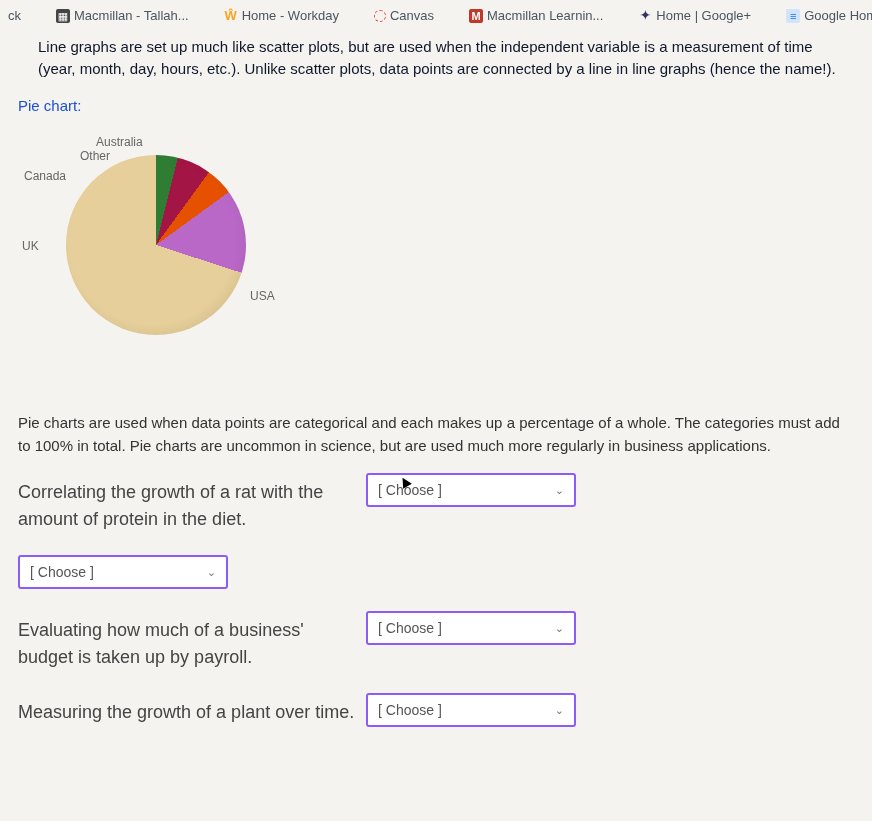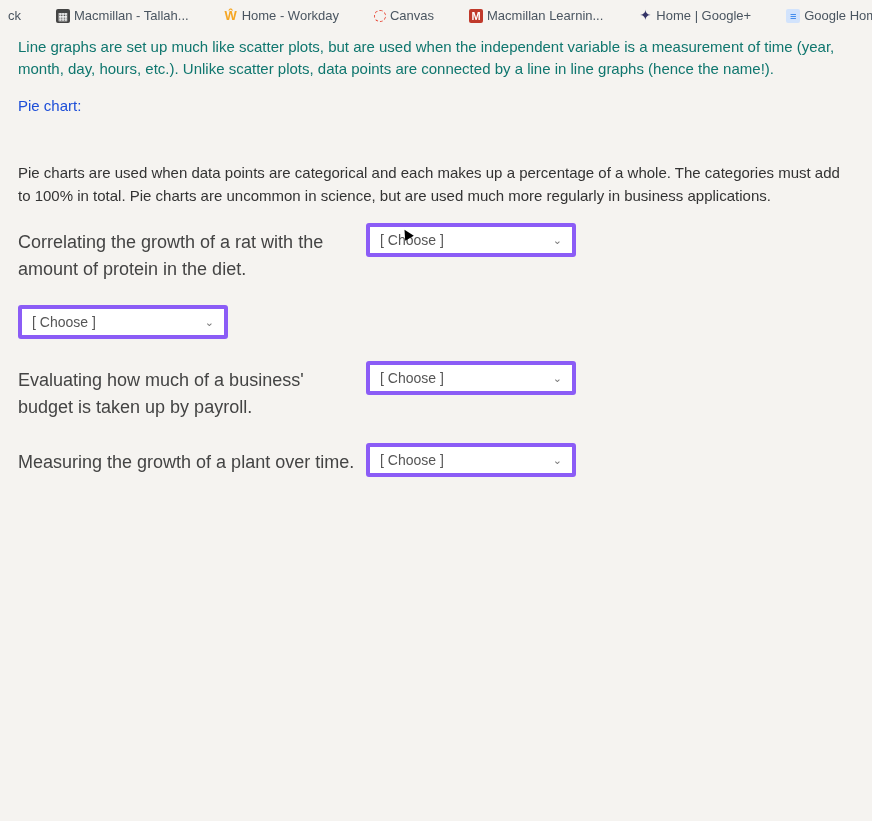--- a/index.html
+++ b/index.html
@@ -23,21 +23,21 @@
     }
     .bookmark { display: flex; align-items: center; gap: 4px; cursor: pointer; }
     .bm-icon { width: 14px; height: 14px; display: inline-flex; align-items: center; justify-content: center; font-size: 11px; border-radius: 2px; }
     .bm-dash { background: #444; color: #fff; }
     .bm-workday { color: #f5a623; font-weight: bold; font-size: 13px; }
     .bm-canvas { border: 1.5px dashed #e74c3c; border-radius: 50%; width: 12px; height: 12px; }
     .bm-macmillan { background: #c0392b; color: #fff; font-weight: bold; }
     .bm-disney { color: #336; font-size: 14px; }
     .bm-gdocs { background: #d2e3fc; color: #1a73e8; font-weight: bold; }
     .content { padding: 4px 18px 40px 18px; }
-    .para { color: #0f766e; margin-bottom: 14px; }
+    .para { color: #0f172a; margin-bottom: 14px; margin-left: 20px; }
     .heading { color: #1d4ed8; margin-bottom: 10px; }
     .pie-wrap { position: relative; width: 280px; height: 240px; margin: 6px 0 18px 0; }
     .pie { position: absolute; left: 48px; top: 28px; width: 180px; height: 180px; border-radius: 50%;
       background: conic-gradient(
         #2e7d32 0deg 14deg,
         #a31545 14deg 36deg,
         #e65100 36deg 54deg,
         #ba68c8 54deg 108deg,
         #e6cf9a 108deg 360deg
       );
@@ -47,21 +47,21 @@
     .lbl-australia { left: 78px; top: 6px; }
     .lbl-other { left: 62px; top: 20px; }
     .lbl-canada { left: 6px; top: 40px; }
     .lbl-uk { left: 4px; top: 110px; }
     .lbl-usa { left: 232px; top: 160px; }
     .strong-para { color: #333; margin-bottom: 16px; margin-top: 45px; }
     .prompt { color: #333; margin-bottom: 60px; }
     .match-row { display: flex; align-items: flex-start; margin-bottom: 22px; gap: 8px; }
     .match-label { width: 340px; color: #444; font-size: 18px; padding-top: 6px; }
     .select {
-      width: 210px; height: 34px; border: 4px solid #8b5cf6; border-radius: 3px;
+      width: 210px; height: 34px; border: 2px solid #8b5cf6; border-radius: 3px;
       background: #fff; color: #555; font-size: 14px; padding: 0 10px;
       display: flex; align-items: center; justify-content: space-between; cursor: pointer;
     }
     .chev { font-size: 11px; color: #777; }
     .cursor { position: relative; }
     .cursor::after {
       content: ""; position: absolute; left: 32px; top: 2px;
       width: 0; height: 0; border-left: 5px solid transparent; border-right: 5px solid transparent;
       border-bottom: 10px solid #000; transform: rotate(-30deg);
     }
@@ -102,20 +102,28 @@
     <span>Google Home</span>
   </div>
 </div>
 
 <div class="content">
 
   <p class="para">Line graphs are set up much like scatter plots, but are used when the independent variable is a measurement of time (year, month, day, hours, etc.). Unlike scatter plots, data points are connected by a line in line graphs (hence the name!).</p>
 
   <p class="heading">Pie chart:</p>
 
+  <div class="pie-wrap">
+    <div class="pie"></div>
+    <span class="pie-label lbl-australia">Australia</span>
+    <span class="pie-label lbl-other">Other</span>
+    <span class="pie-label lbl-canada">Canada</span>
+    <span class="pie-label lbl-uk">UK</span>
+    <span class="pie-label lbl-usa">USA</span>
+  </div>
 
   <p class="strong-para">Pie charts are used when data points are categorical and each makes up a percentage of a whole. The categories must add to 100% in total. Pie charts are uncommon in science, but are used much more regularly in business applications.</p>
 
 
   <div class="match-row">
     <div class="match-label">Correlating the growth of a rat with the amount of protein in the diet.</div>
     <div class="select cursor">
       <span>[ Choose ]</span>
       <span class="chev">⌄</span>
     </div>

